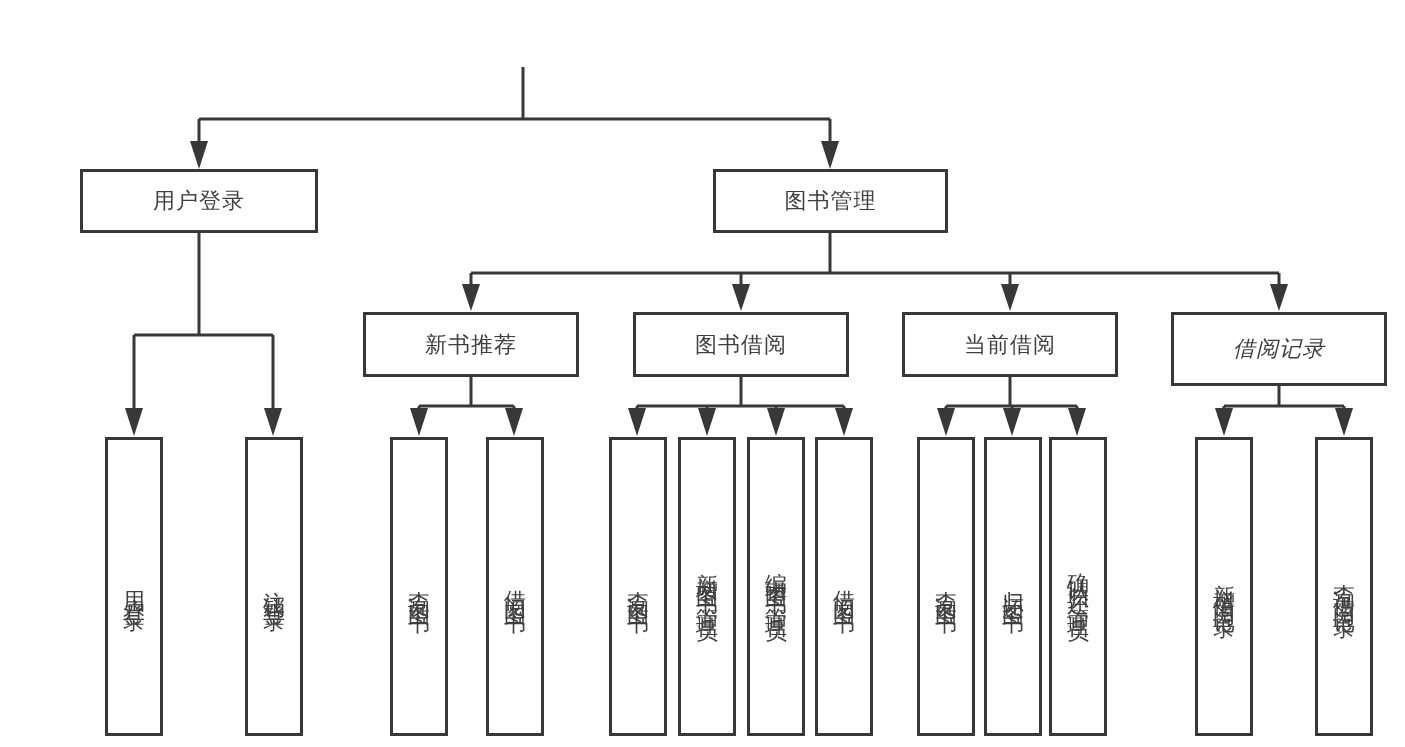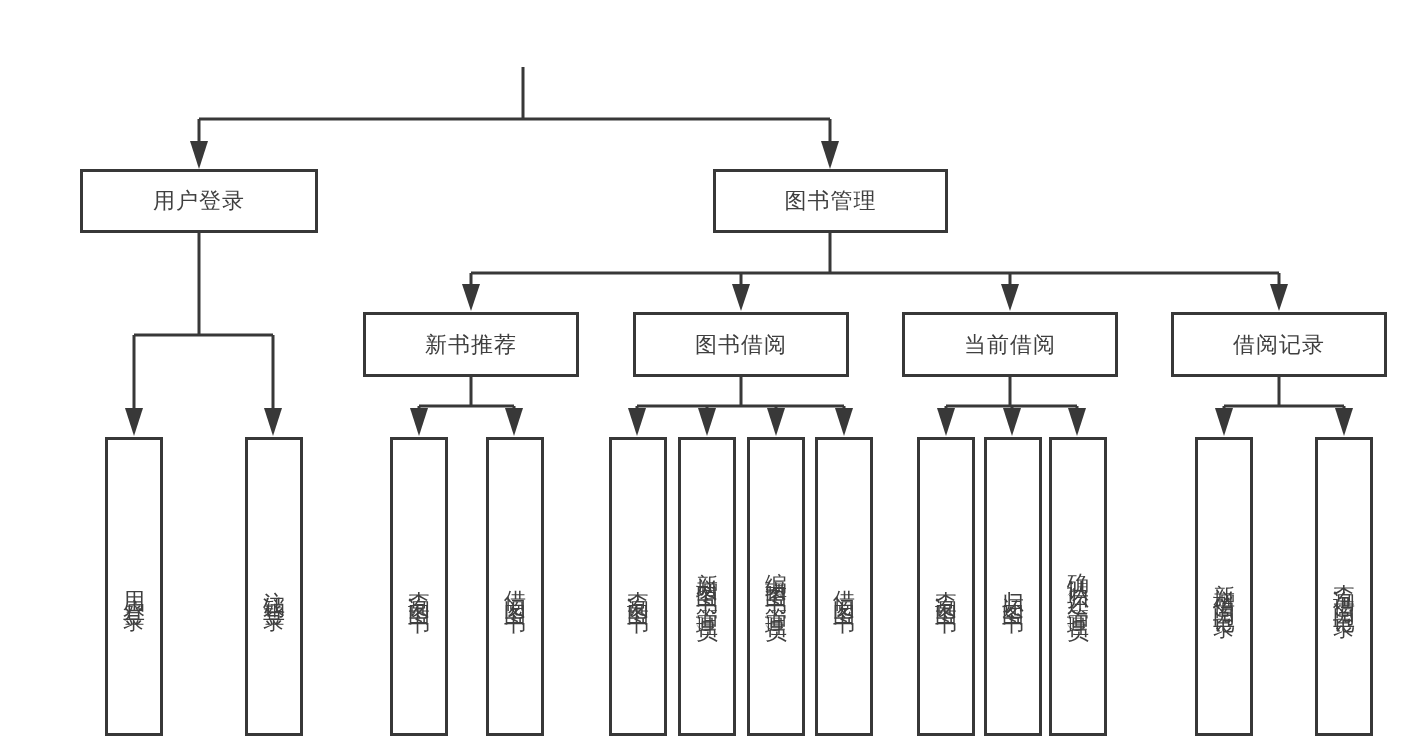--- a/index.html
+++ b/index.html
@@ -142,21 +142,21 @@
 
   <div class="node" style="left:363px; top:312px; width:216px; height:65px;">
     <span class="lbl">新书推荐</span>
   </div>
   <div class="node" style="left:633px; top:312px; width:216px; height:65px;">
     <span class="lbl">图书借阅</span>
   </div>
   <div class="node" style="left:902px; top:312px; width:216px; height:65px;">
     <span class="lbl">当前借阅</span>
   </div>
-  <div class="node" style="left:1171px; top:312px; width:216px; height:65px;">
+  <div class="node" style="left:1171px; top:312px; width:216px; height:74px;font-style:italic;">
     <span class="lbl">借阅记录</span>
   </div>
 
   <div class="leaf" style="left:105px;">
     <span class="vlbl">用户登录</span>
   </div>
   <div class="leaf" style="left:245px;">
     <span class="vlbl">注销登录</span>
   </div>
 

